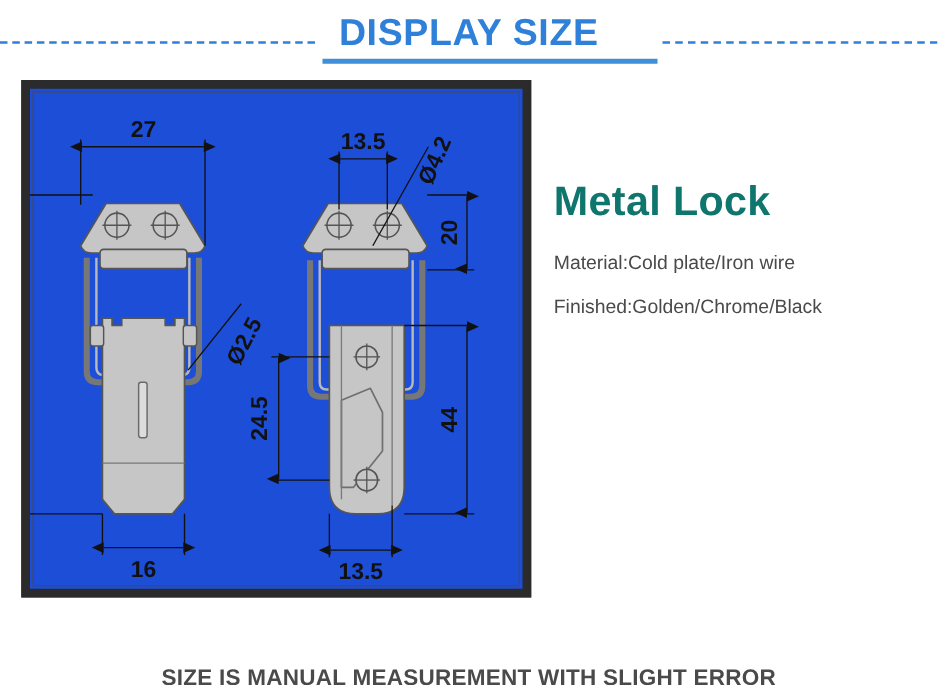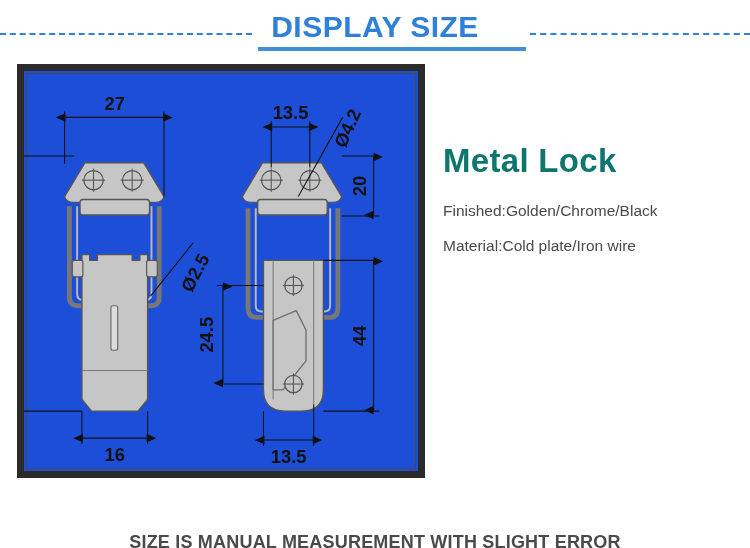--- a/index.html
+++ b/index.html
@@ -269,17 +269,17 @@
 
       <text x="0" y="0" font-size="19" text-anchor="middle" transform="translate(354,274) rotate(-90)">44</text>
 
       <text x="274" y="406" font-size="19" text-anchor="middle">13.5</text>
     </g>
   </svg>
 </div>
 
 <div class="info-panel">
   <div class="product-title">Metal Lock</div>
+  <div class="spec-line">Material:Cold plate/Iron wire</div>
   <div class="spec-line">Finished:Golden/Chrome/Black</div>
-  <div class="spec-line">Material:Cold plate/Iron wire</div>
 </div>
 
 <div class="footer-note">SIZE IS MANUAL MEASUREMENT WITH SLIGHT ERROR</div>
 
 </body></html>

